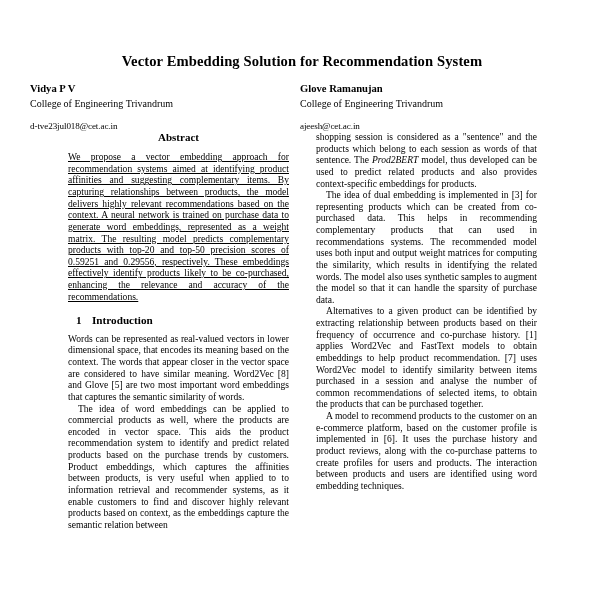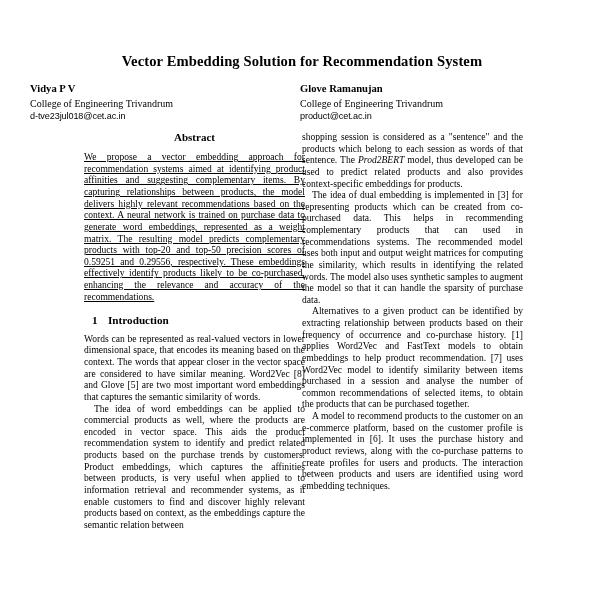--- a/index.html
+++ b/index.html
@@ -48,45 +48,45 @@
     font-weight: bold;
     font-size: 10.6px;
     display: block;
   }
   .author-affil {
     font-size: 10px;
     display: block;
     margin-top: 1.5px;
   }
   .author-email {
-    font-family: Liberation Sans, sans-serif;
+    font-family: Liberation Serif, serif;
     font-size: 9.1px;
     display: block;
-    margin-top: 0;
+    margin-top: 10px;
     letter-spacing: -0.1px;
   }
 
   
   .columns {
     position: absolute;
     top: 131px;
     left: 0;
     width: 600px;
     height: 469px;
     overflow: hidden;
   }
   .col {
     position: absolute;
     top: 0;
     width: 221px;
     height: 469px;
     overflow: hidden;
   }
-  .col-left  { left: 84px; }
-  .col-right { left: 302px; }
+  .col-left  { left: 68px; }
+  .col-right { left: 316px; }
 
   .sec-abstract-head {
     text-align: center;
     font-weight: bold;
     font-size: 11px;
     margin: 0 0 7px 0;
     line-height: 1.2;
   }
   .sec-head {
     font-weight: bold;
@@ -128,21 +128,21 @@
 
   <div class="authors">
     <div class="author-block">
       <span class="author-name">Vidya P V</span>
       <span class="author-affil">College of Engineering Trivandrum</span>
       <span class="author-email">d-tve23jul018@cet.ac.in</span>
     </div>
     <div class="author-block">
       <span class="author-name">Glove Ramanujan</span>
       <span class="author-affil">College of Engineering Trivandrum</span>
-      <span class="author-email">product@cet.ac.in</span>
+      <span class="author-email">ajeesh@cet.ac.in</span>
     </div>
   </div>
 
   <div class="columns">
 
     <div class="col col-left">
       <div class="sec-abstract-head">Abstract</div>
       <p class="body abstract-text noindent">We propose a vector embedding approach for recommendation systems aimed at identifying product affinities and suggesting complementary items. By capturing relationships between products, the model delivers highly relevant recommendations based on the context. A neural network is trained on purchase data to generate word embeddings, represented as a weight matrix. The resulting model predicts complementary products with top-20 and top-50 precision scores of 0.59251 and 0.29556, respectively. These embeddings effectively identify products likely to be co-purchased, enhancing the relevance and accuracy of the recommendations.</p>
 
       <div class="sec-head">

